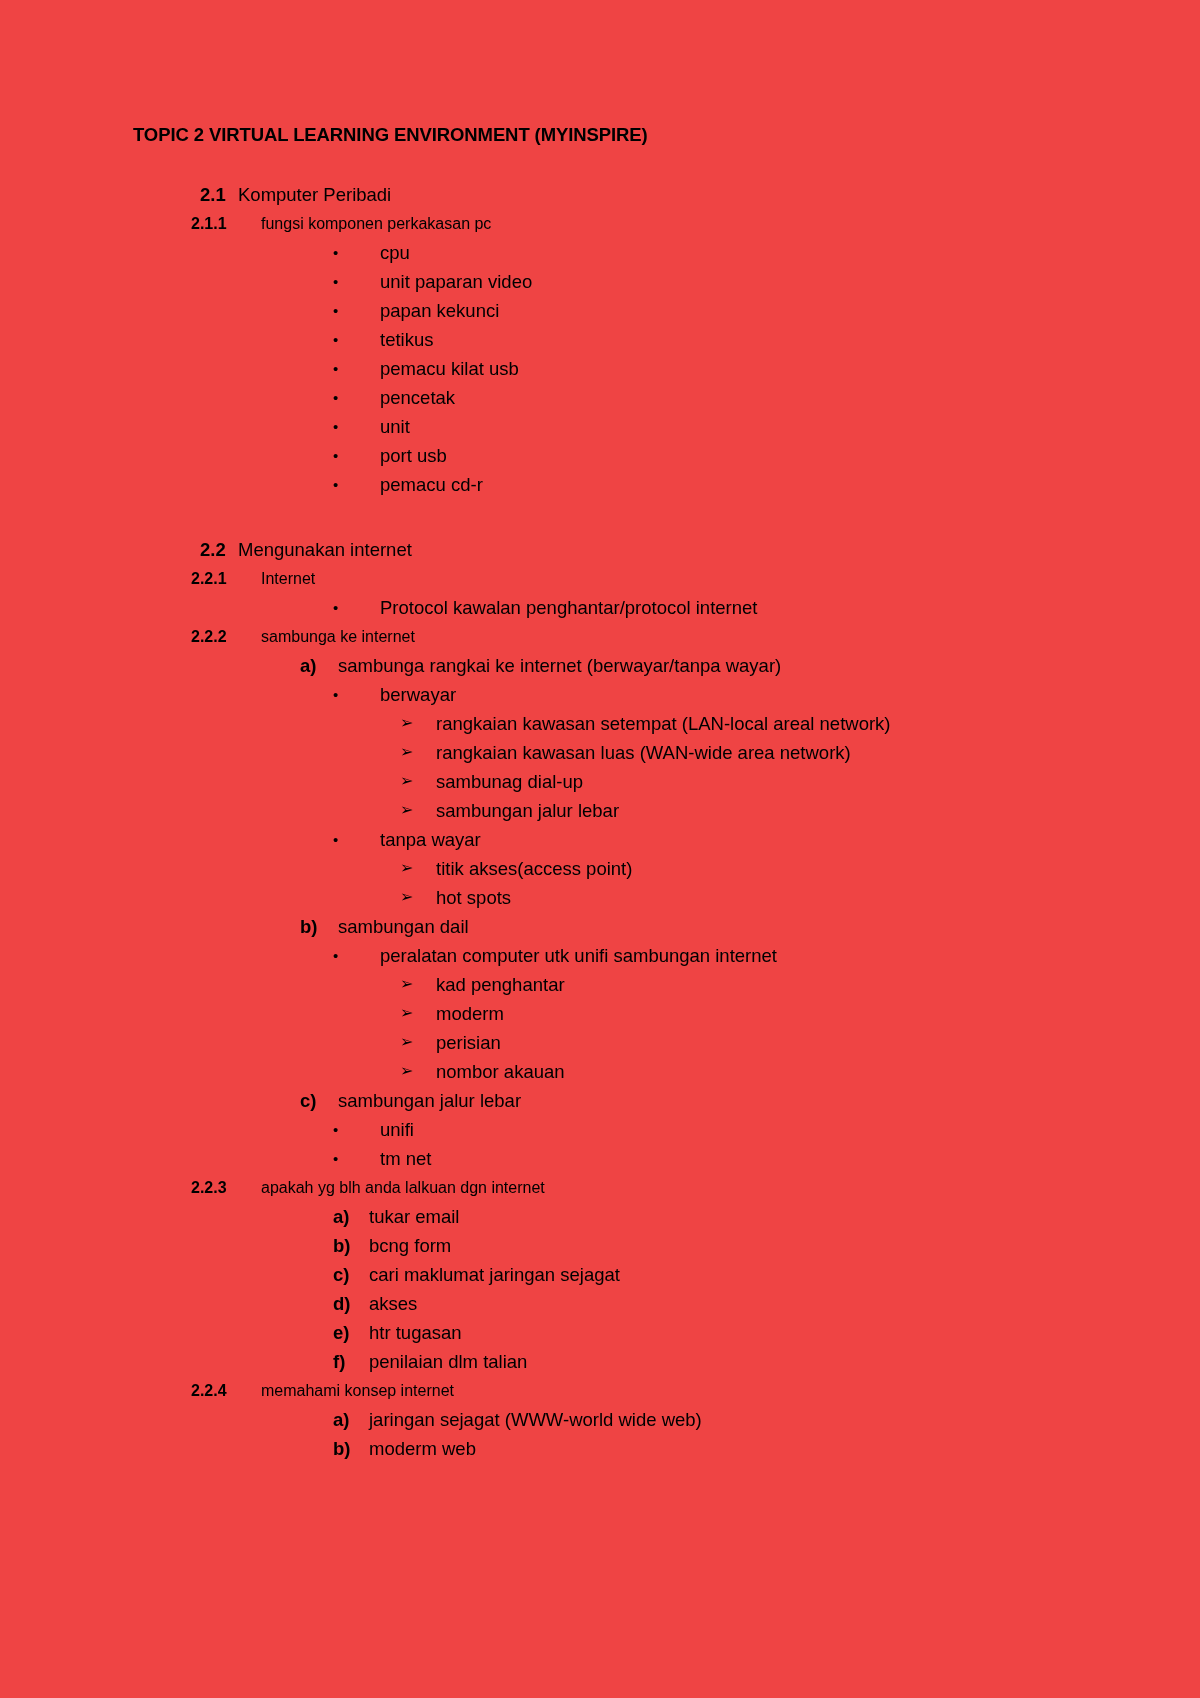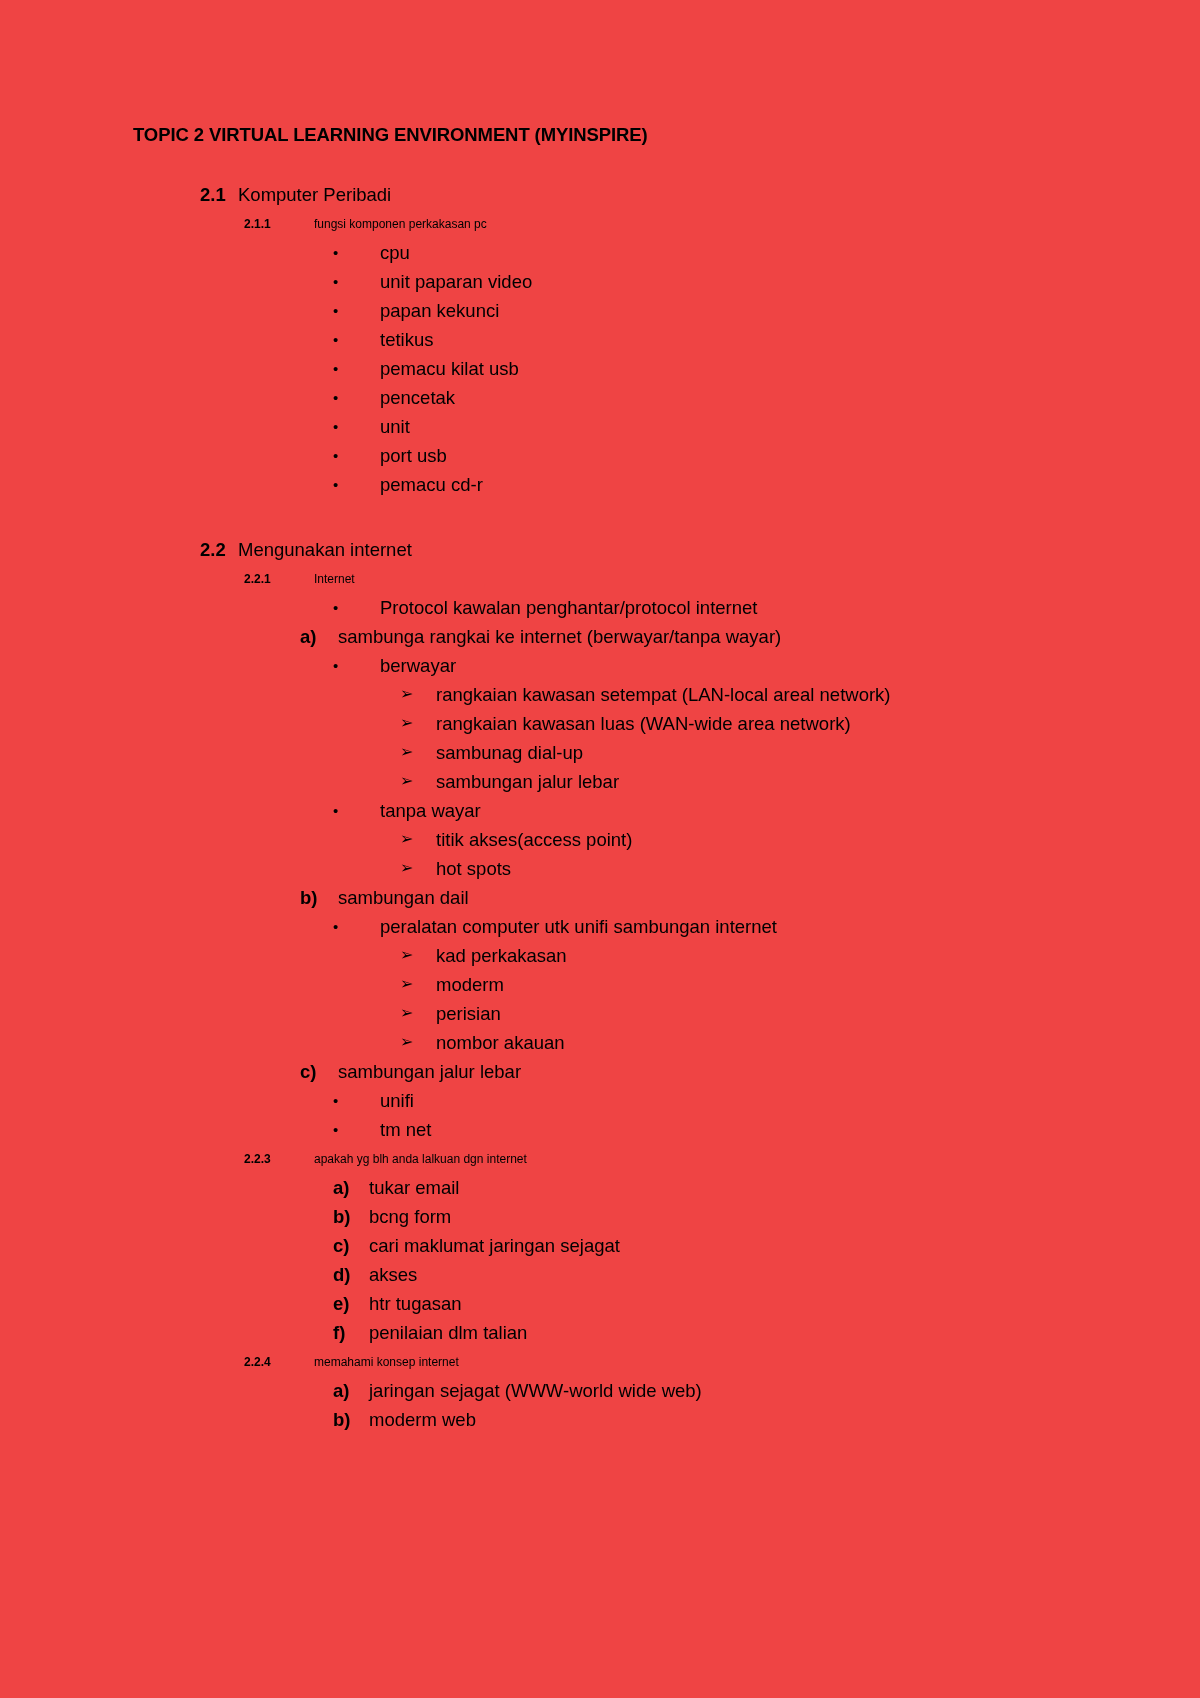--- a/index.html
+++ b/index.html
@@ -59,22 +59,22 @@
     align-items: center;
     margin-top: 36px;
   }
   .lvl-num1 .marker {
     width: 38px;
     font-weight: bold;
   }
 
   
   .lvl-num2 {
-    margin-left: 111px;
-    font-size: 12px;
+    margin-left: 58px;
+    font-size: 16px;
     height: 29px;
     align-items: center;
   }
   .lvl-num2 .marker {
     width: 70px;
     font-weight: bold;
   }
 
   
   .lvl-bullet {
@@ -200,20 +200,24 @@
           <span class="txt">Mengunakan internet</span>
         </div>
         <div class="row lvl-num2">
           <span class="marker">2.2.1</span>
           <span class="txt">Internet</span>
         </div>
         <div class="row lvl-bullet">
           <span class="marker bullet-glyph">•</span>
           <span class="txt">Protocol kawalan penghantar/protocol internet</span>
         </div>
+        <div class="row lvl-num2">
+          <span class="marker">2.2.2</span>
+          <span class="txt">sambunga ke internet</span>
+        </div>
         <div class="row lvl-alpha1">
           <span class="marker">a)</span>
           <span class="txt">sambunga rangkai ke internet (berwayar/tanpa wayar)</span>
         </div>
         <div class="row lvl-bullet2">
           <span class="marker bullet-glyph">•</span>
           <span class="txt">berwayar</span>
         </div>
         <div class="row lvl-arrow">
           <span class="marker bullet-glyph">➢</span>
@@ -246,21 +250,21 @@
         <div class="row lvl-alpha1">
           <span class="marker">b)</span>
           <span class="txt">sambungan dail</span>
         </div>
         <div class="row lvl-bullet2">
           <span class="marker bullet-glyph">•</span>
           <span class="txt">peralatan computer utk unifi sambungan internet</span>
         </div>
         <div class="row lvl-arrow">
           <span class="marker bullet-glyph">➢</span>
-          <span class="txt">kad perkakasan</span>
+          <span class="txt">kad penghantar</span>
         </div>
         <div class="row lvl-arrow">
           <span class="marker bullet-glyph">➢</span>
           <span class="txt">moderm</span>
         </div>
         <div class="row lvl-arrow">
           <span class="marker bullet-glyph">➢</span>
           <span class="txt">perisian</span>
         </div>
         <div class="row lvl-arrow">

